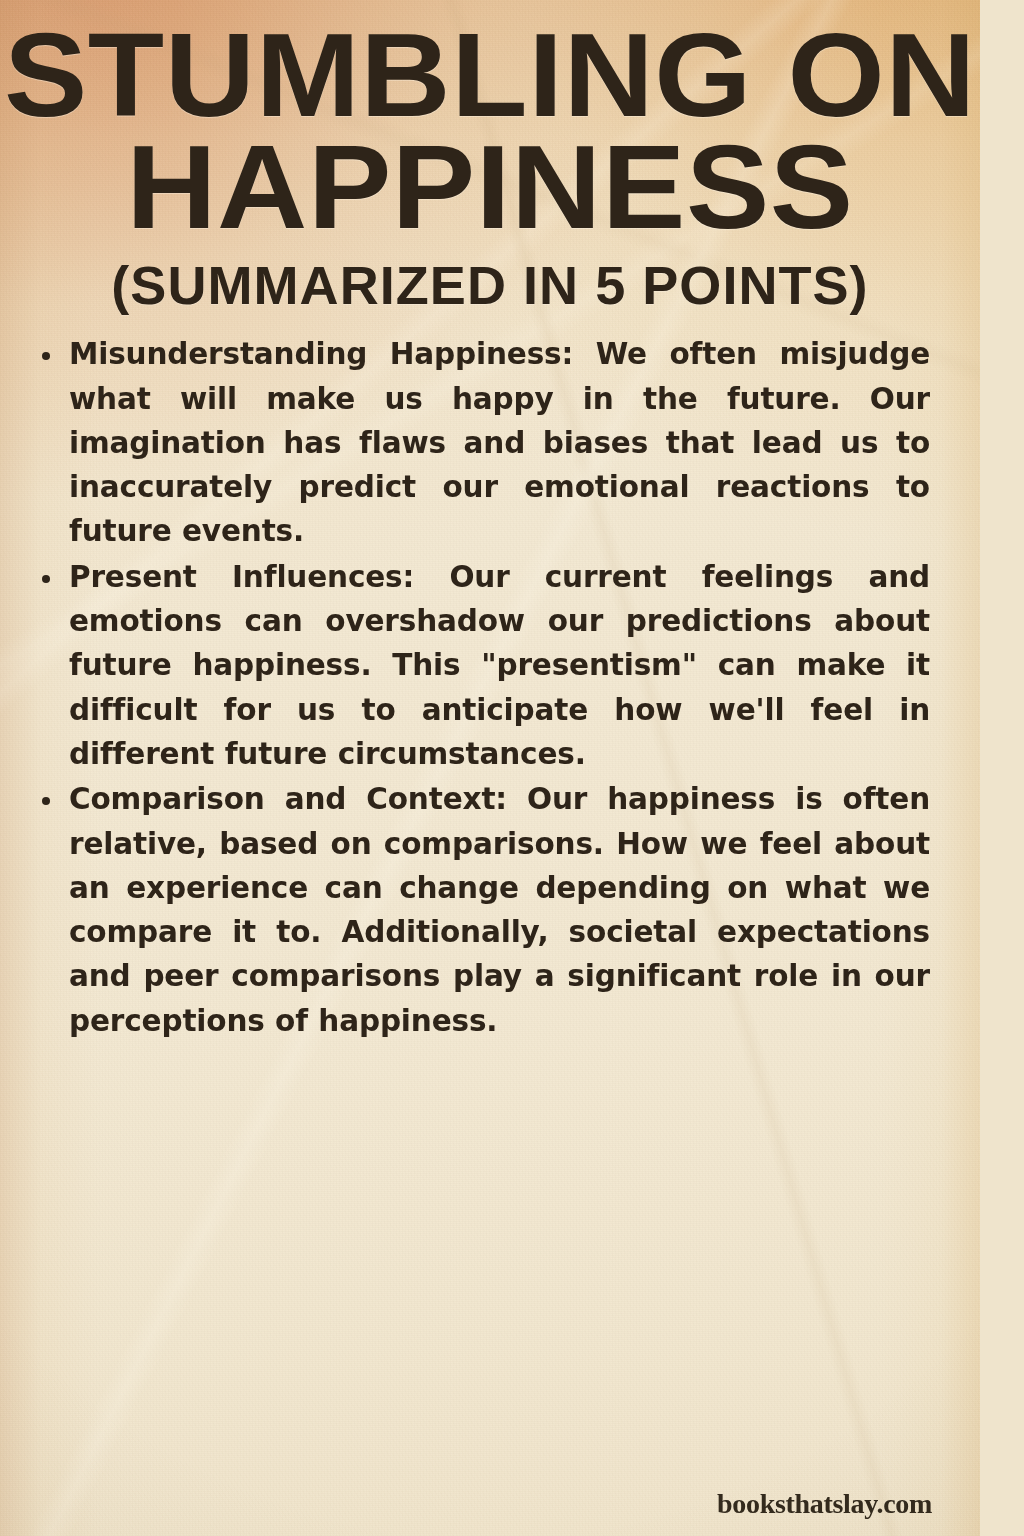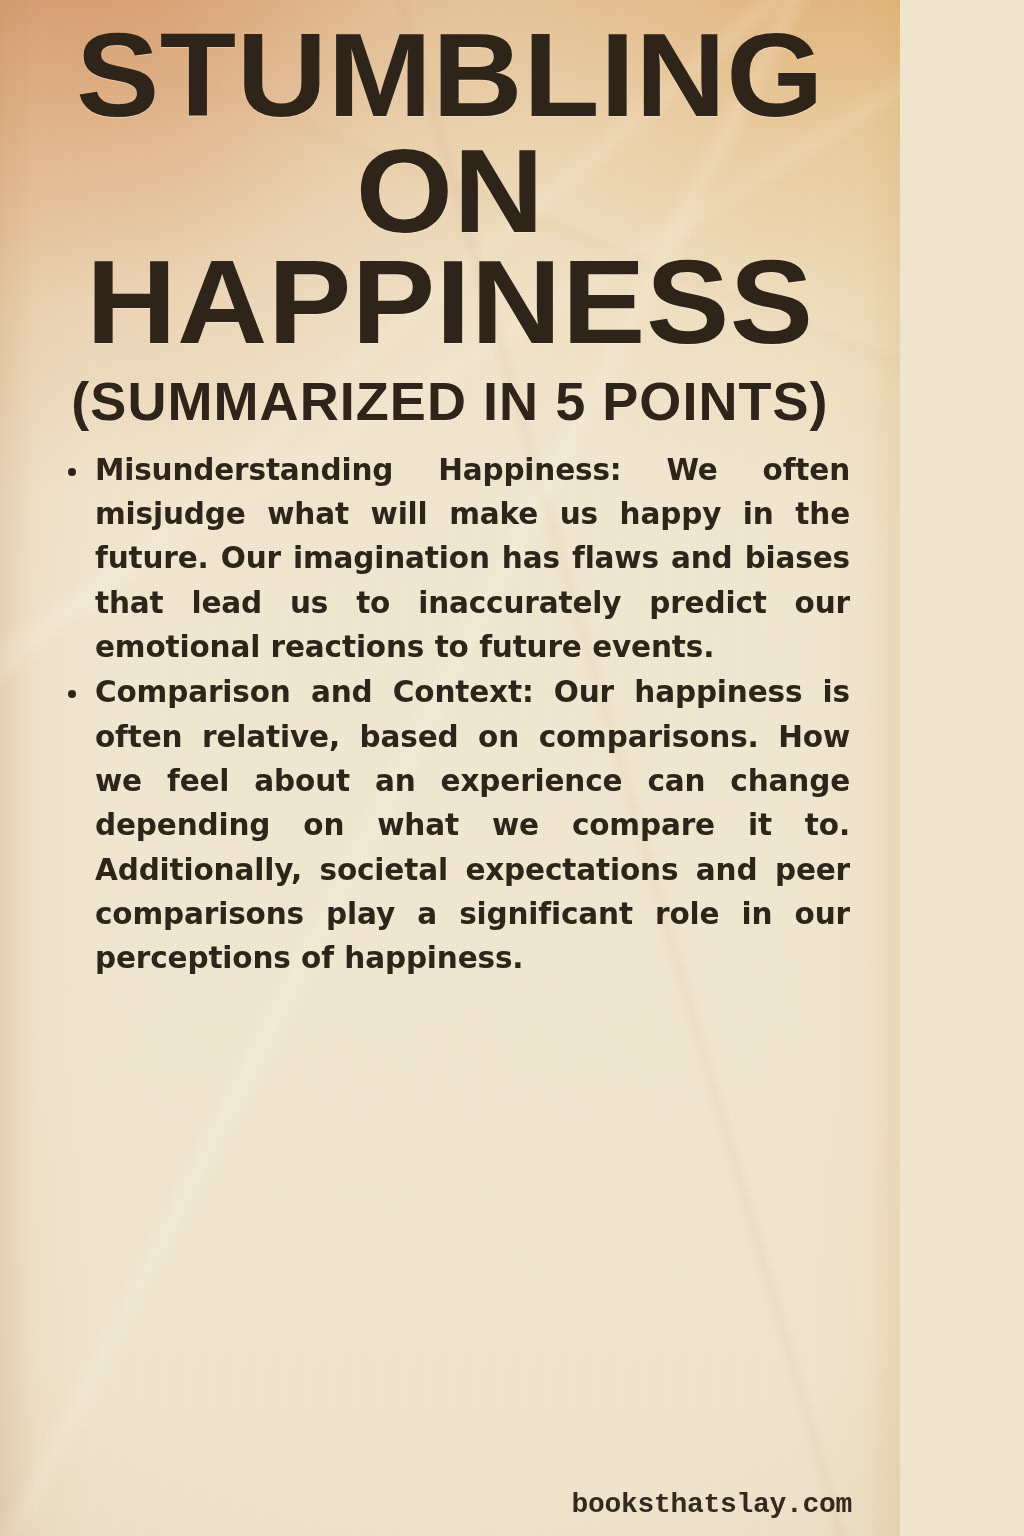--- a/index.html
+++ b/index.html
@@ -9,21 +9,21 @@
   body {
     width: 1024px;
     height: 1536px;
     overflow: hidden;
     font-family: "Liberation Sans", sans-serif;
     background: #efe4cc;
   }
 
   #poster {
     position: relative;
-    width: 900px;
+    width: 980px;
     height: 1536px;
     overflow: hidden;
     box-sizing: border-box;
   }
 
   
   .bg-base {
     position: absolute;
     inset: 0;
     background: #f2e8d2;
@@ -165,21 +165,21 @@
     color: #2e2419;
     letter-spacing: 1px;
     margin-top: 10px;
     transform: scaleX(1.02);
     text-shadow: 0 1px 0 rgba(255,250,238,0.3);
   }
 
   #points {
     list-style: none;
     margin: 16px 0 0 0;
-    padding: 0 50px 0 60px;
+    padding: 0 50px 0 34px;
   }
   .point {
     position: relative;
     color: #2e2419;
     font-family: "DejaVu Sans", sans-serif;
     font-weight: bold;
     font-size: 29.5px;
     line-height: 44.3px;
     text-align: justify;
     text-justify: inter-word;
@@ -196,21 +196,21 @@
     width: 8px;
     height: 8px;
     border-radius: 50%;
     background: #2e2419;
   }
 
   #footer {
     position: absolute;
     right: 48px;
     bottom: 16px;
-    font-family: Liberation Mono, monospace;
+    font-family: Liberation Serif, serif;
     font-weight: bold;
     font-size: 28px;
     letter-spacing: -0.3px;
     color: #332a1d;
   }
 </style>
 </head>
 <body>
 
 <div id="poster">
@@ -228,19 +228,20 @@
   <div id="content">
 
     <header class="title-block">
       <span class="title-line" id="title-line-1">STUMBLING ON</span>
       <span class="title-line" id="title-line-2">HAPPINESS</span>
       <span id="subtitle">(SUMMARIZED IN 5 POINTS)</span>
     </header>
 
     <ul id="points">
       <li class="point"><span>Misunderstanding Happiness: We often misjudge what will make us happy in the future. Our imagination has flaws and biases that lead us to inaccurately predict our emotional reactions to future events.</span></li>
+      <li class="point"><span>Present Influences: Our current feelings and emotions can overshadow our predictions about future happiness. This "presentism" can make it difficult for us to anticipate how we'll feel in different future circumstances.</span></li>
       <li class="point"><span>Comparison and Context: Our happiness is often relative, based on comparisons. How we feel about an experience can change depending on what we compare it to. Additionally, societal expectations and peer comparisons play a significant role in our perceptions of happiness.</span></li>
     </ul>
 
     <div id="footer">booksthatslay.com</div>
 
   </div>
 </div>
 
 </body></html>

